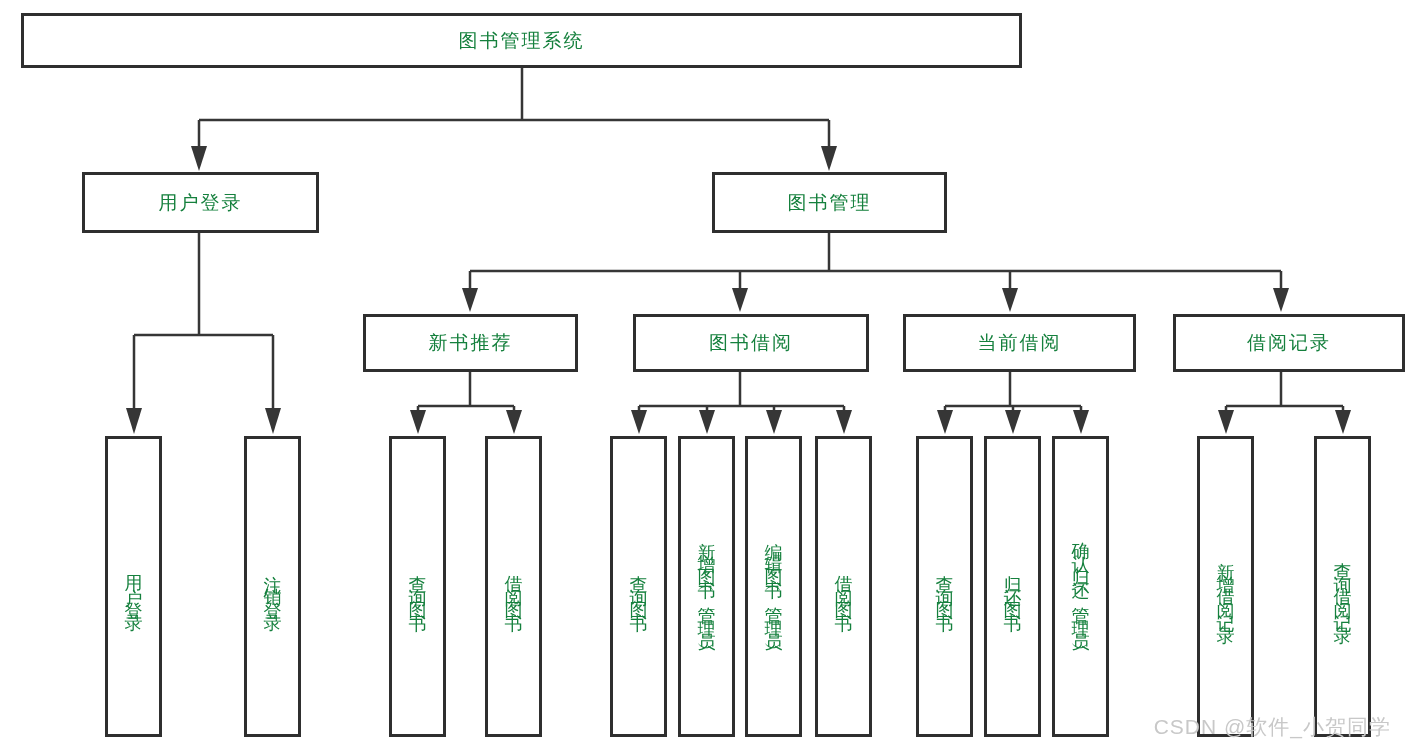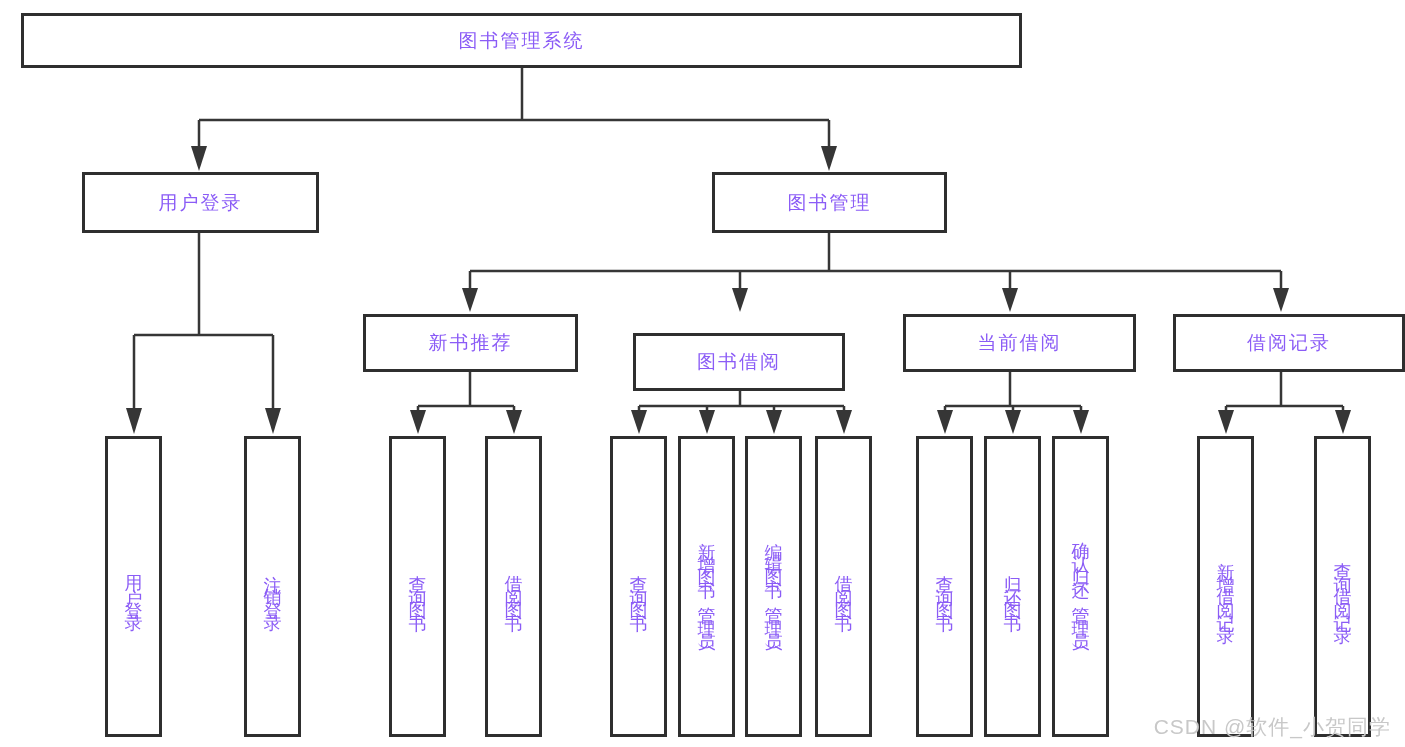--- a/index.html
+++ b/index.html
@@ -4,21 +4,21 @@
 <style>
   html,body{margin:0;padding:0;background:#ffffff;}
   .canvas{
     position:relative;width:1405px;height:747px;background:#ffffff;
     font-family:"Liberation Sans",sans-serif;overflow:hidden;
   }
   .connectors{position:absolute;left:0;top:0;width:1405px;height:747px;}
   .box{
     position:absolute;box-sizing:border-box;border:3px solid #2f2f2f;background:#ffffff;
     display:flex;align-items:center;justify-content:center;
-    color:#8b5cf6;font-size:19px;letter-spacing:2px;text-align:left;z-index:2;
+    color:#15803d;font-size:19px;letter-spacing:2px;text-align:left;z-index:2;
   }
   .box.v{
     writing-mode:vertical-rl;font-size:18px;letter-spacing:13px;
     display:flex;align-items:center;justify-content:center;
   }
   .watermark{
     position:absolute;right:14px;bottom:6px;z-index:3;
     color:#c8c8c8;font-size:21px;letter-spacing:1px;white-space:nowrap;text-align:right;
   }
 </style>
@@ -70,21 +70,21 @@
       <polygon points="1335,410 1351,410 1343,434"></polygon>
     </g>
   </svg>
 
   <div class="box" style="left:21px;top:13px;width:1001px;height:55px">图书管理系统</div>
 
   <div class="box" style="left:82px;top:172px;width:237px;height:61px">用户登录</div>
   <div class="box" style="left:363px;top:314px;width:215px;height:58px">新书推荐</div>
 
   <div class="box" style="left:712px;top:172px;width:235px;height:61px">图书管理</div>
-  <div class="box" style="left:633px;top:333px;width:212px;height:58px">图书借阅</div>
+  <div class="box" style="left:633px;top:314px;width:236px;height:58px">图书借阅</div>
   <div class="box" style="left:903px;top:314px;width:233px;height:58px">当前借阅</div>
   <div class="box" style="left:1173px;top:314px;width:232px;height:58px">借阅记录</div>
 
   <div class="box v" style="left:105px;top:436px;width:57px;height:301px">用户登录</div>
   <div class="box v" style="left:244px;top:436px;width:57px;height:301px">注销登录</div>
 
   <div class="box v" style="left:389px;top:436px;width:57px;height:301px">查询图书</div>
   <div class="box v" style="left:485px;top:436px;width:57px;height:301px">借阅图书</div>
 
   <div class="box v" style="left:610px;top:436px;width:57px;height:301px">查询图书</div>

